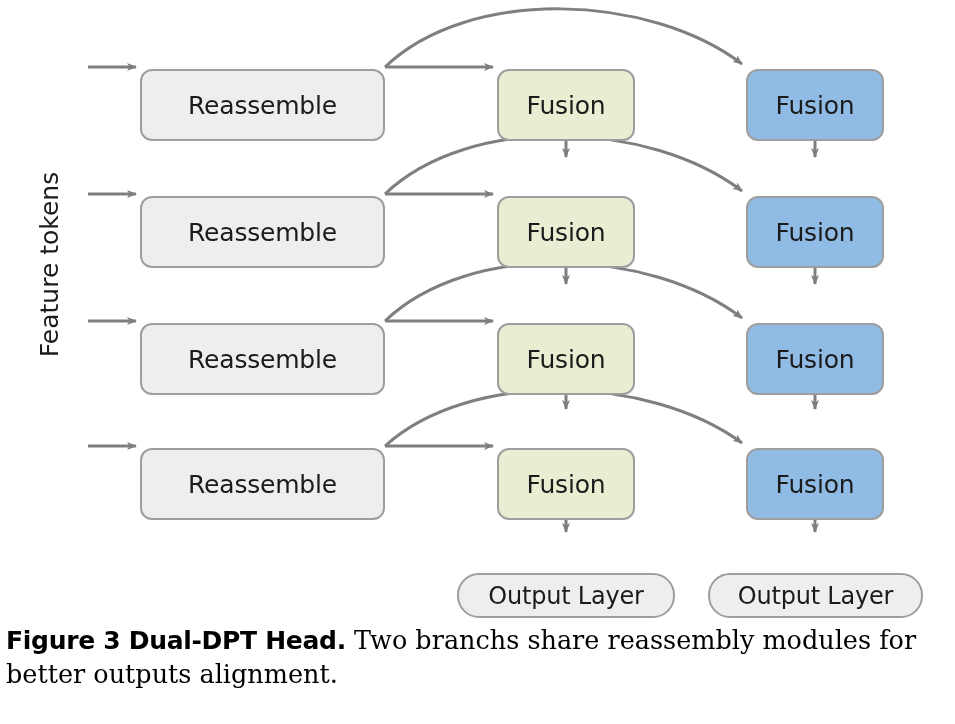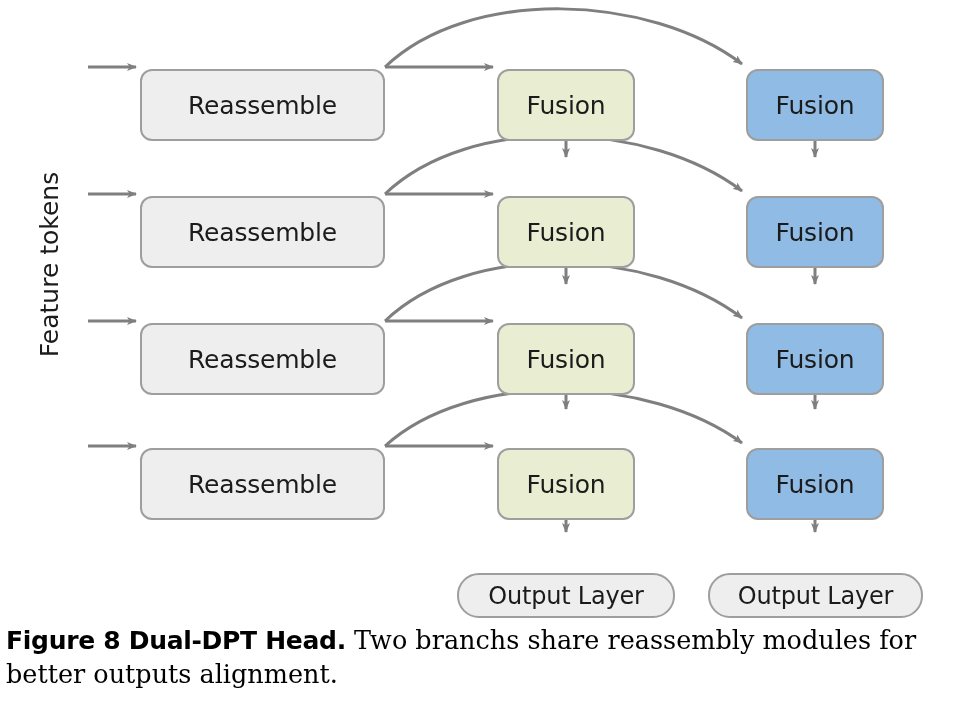--- a/index.html
+++ b/index.html
@@ -156,15 +156,15 @@
 
     <div class="node output" style="left:457px;top:535px;width:218px;height:45px;">
       <span>Output Layer</span>
     </div>
     <div class="node output" style="left:708px;top:535px;width:215px;height:45px;">
       <span>Output Layer</span>
     </div>
 
   </div>
 
-  <div id="caption"><span class="cap-bold">Figure 8  Dual-DPT Head.</span><span> Two branchs share reassembly modules for better outputs alignment.</span></div>
+  <div id="caption"><span class="cap-bold">Figure 3  Dual-DPT Head.</span><span> Two branchs share reassembly modules for better outputs alignment.</span></div>
 
 </div>
 
 </body></html>

